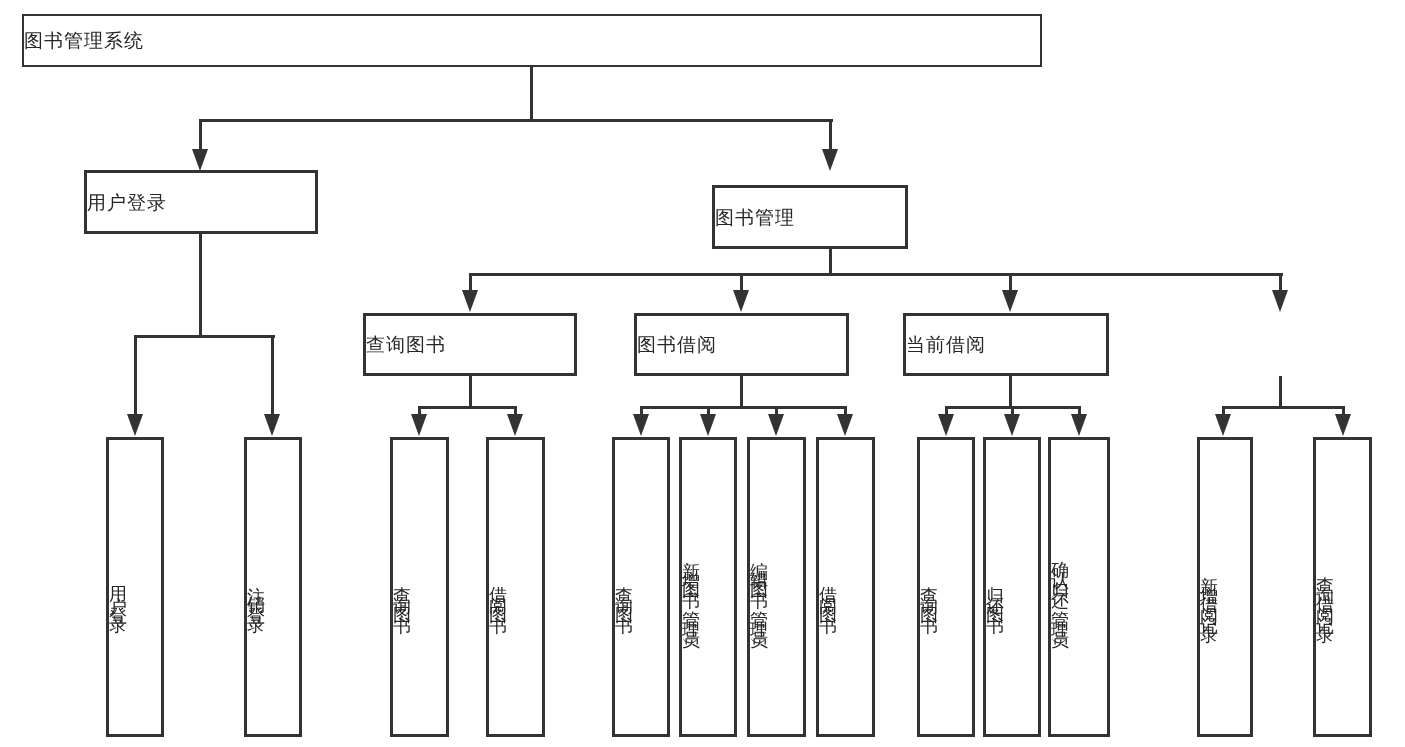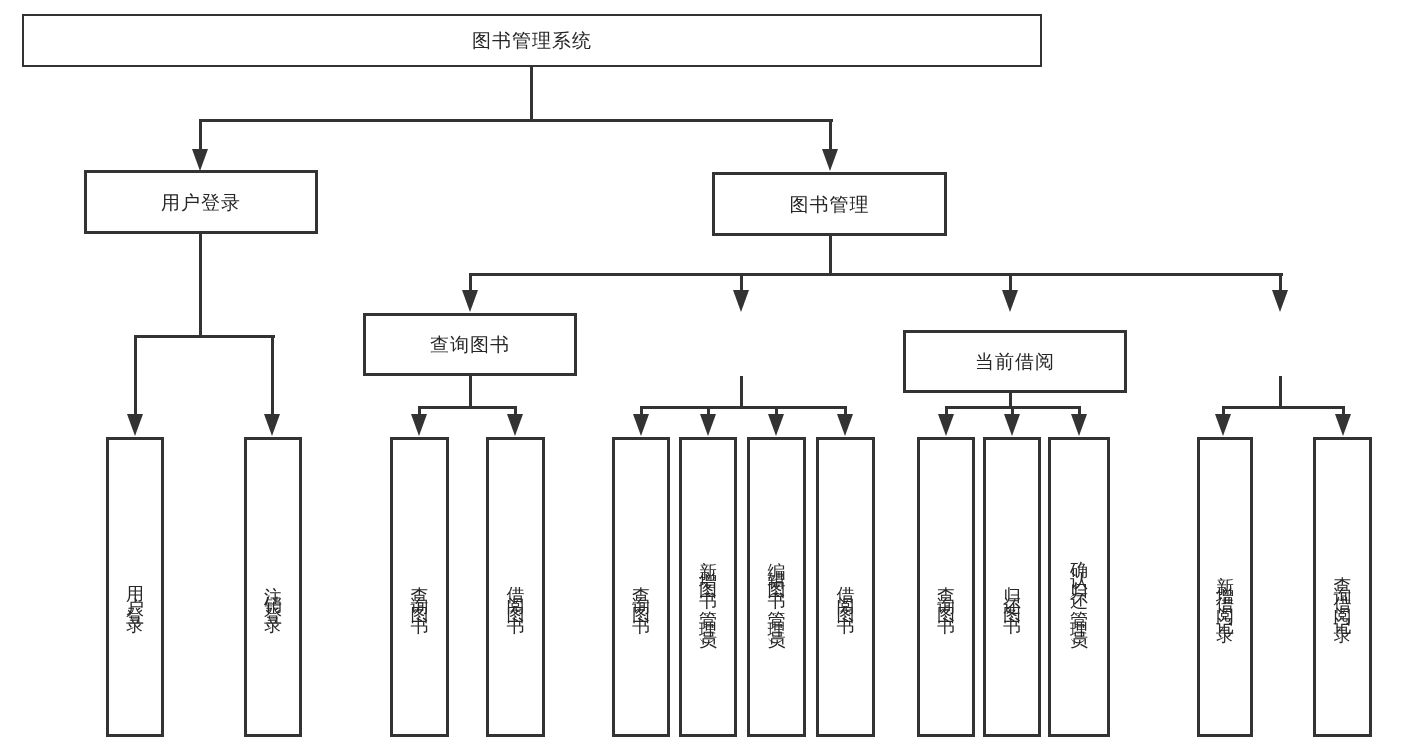--- a/index.html
+++ b/index.html
@@ -2,21 +2,21 @@
 <html><head>
 <meta charset="utf-8">
 <style>
   html,body{margin:0;padding:0;background:#ffffff;}
   .stage{
     position:relative;width:1405px;height:747px;background:#ffffff;overflow:hidden;
     font-family:"DejaVu Sans","Liberation Sans",sans-serif;
   }
   .box{
     position:absolute;background:#ffffff;border:3px solid #333333;box-sizing:border-box;
-    display:flex;align-items:center;justify-content:center;z-index:2;
+    display:flex;align-items:center;z-index:2;
   }
   .box.root{border-width:2px;}
   .box.h .lbl{
     font-size:19px;color:#262626;letter-spacing:1px;white-space:nowrap;line-height:1.2;
   }
   .box.v .lbl{
     writing-mode:vertical-rl;font-size:18px;color:#262626;letter-spacing:10px;
     line-height:1;padding-top:10px;
   }
   .line{position:absolute;background:#333333;z-index:1;}
@@ -35,28 +35,31 @@
 
 <div class="stage" id="stage">
 
   <div class="box h root" style="left:22px;top:14px;width:1020px;height:53px">
     <span class="lbl">图书管理系统</span>
   </div>
 
   <div class="box h" style="left:84px;top:170px;width:234px;height:64px">
     <span class="lbl">用户登录</span>
   </div>
-  <div class="box h" style="left:712px;top:172px;width:235px;height:64px">
+  <div class="box h" style="left:712px;top:185px;width:196px;height:64px">
     <span class="lbl">图书管理</span>
   </div>
 
   <div class="box h" style="left:363px;top:313px;width:214px;height:63px">
     <span class="lbl">查询图书</span>
   </div>
-  <div class="box h" style="left:903px;top:330px;width:224px;height:63px">
+  <div class="box h" style="left:634px;top:313px;width:215px;height:63px">
+    <span class="lbl">图书借阅</span>
+  </div>
+  <div class="box h" style="left:903px;top:313px;width:206px;height:63px">
     <span class="lbl">当前借阅</span>
   </div>
 
   <div class="box v" style="left:106px;top:437px;width:58px;height:300px">
     <span class="lbl">用户登录</span>
   </div>
   <div class="box v" style="left:244px;top:437px;width:58px;height:300px">
     <span class="lbl">注销登录</span>
   </div>
 

